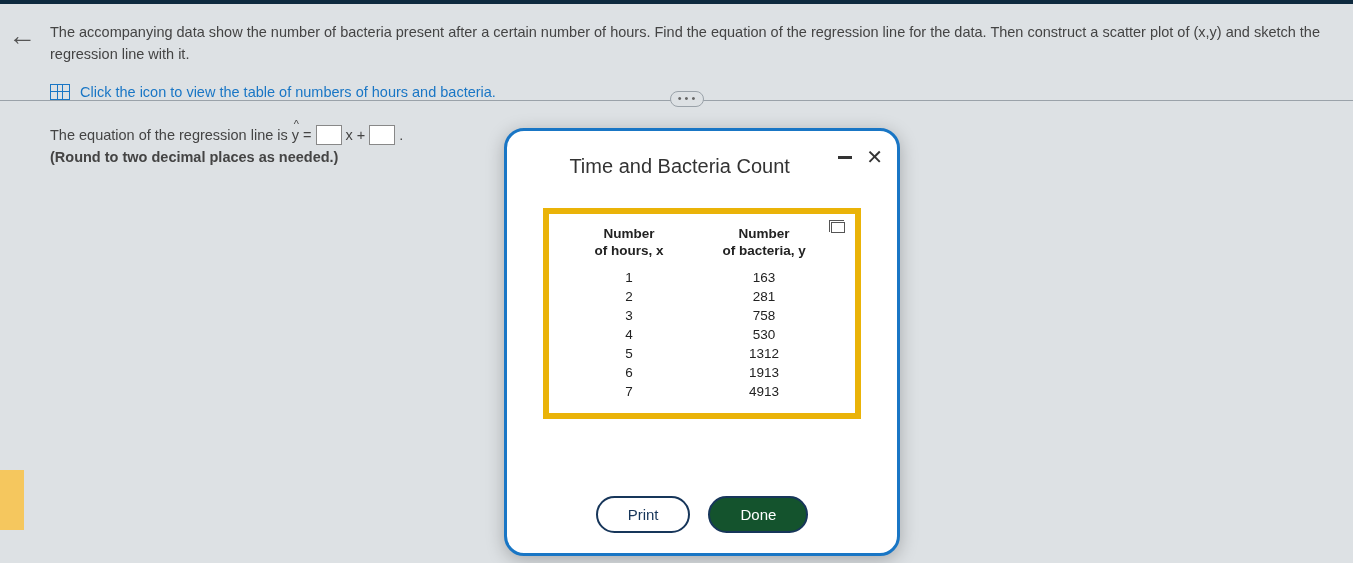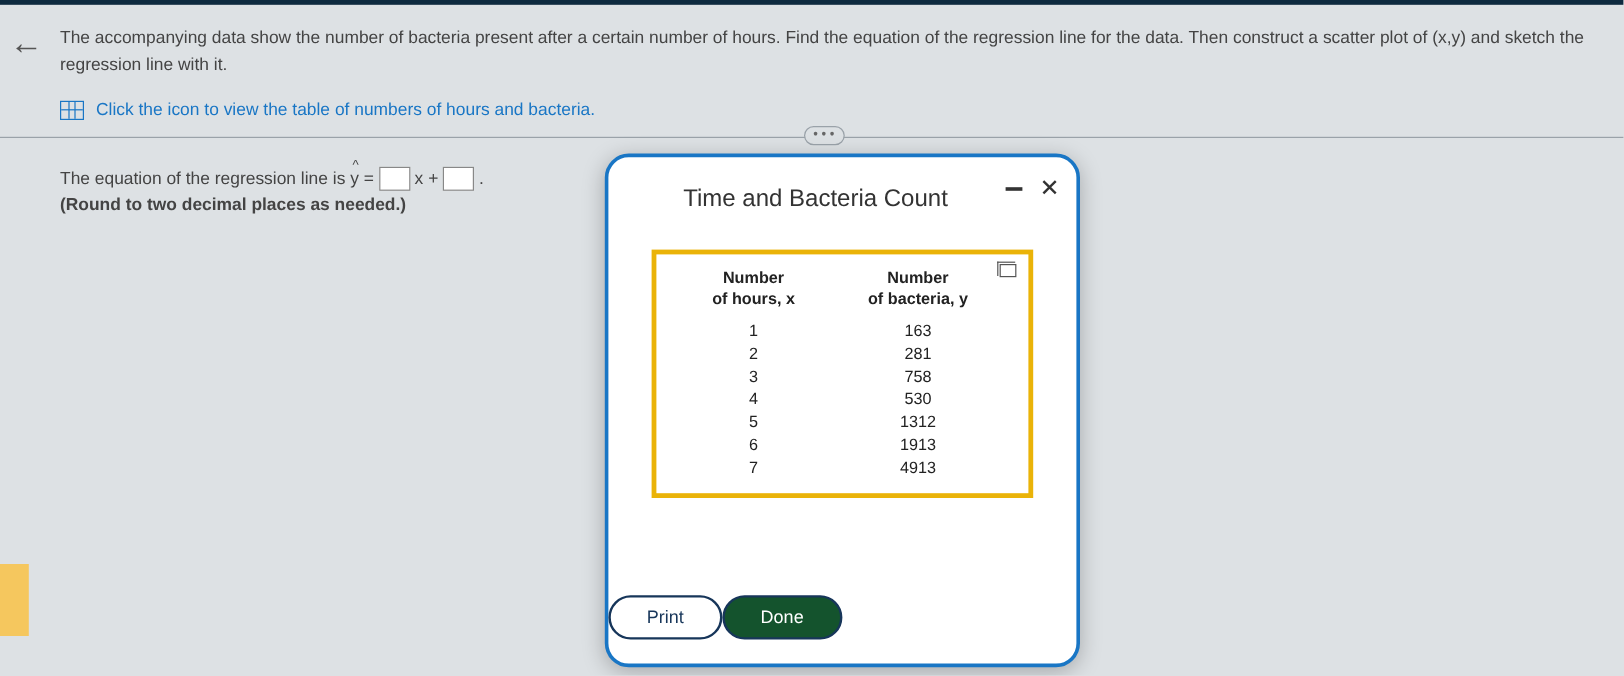--- a/index.html
+++ b/index.html
@@ -32,21 +32,20 @@
 .problem-text {
   color: #444;
   font-size: 14.5px;
   line-height: 1.5;
   margin-bottom: 18px;
 }
 .link-row {
   display: flex;
   align-items: center;
   gap: 10px;
-  margin-bottom: 14px;
 }
 .table-icon {
   width: 20px;
   height: 16px;
   border: 1.5px solid #1976c5;
   display: inline-block;
   position: relative;
   background:
     linear-gradient(#1976c5,#1976c5) 0 50%/100% 1px no-repeat,
     linear-gradient(#1976c5,#1976c5) 33% 0/1px 100% no-repeat,
@@ -125,40 +124,42 @@
   color: #333;
   flex: 1;
   text-align: center;
   padding-top: 10px;
 }
 .win-ctrls { display:flex; gap:14px; align-items:center; padding-top:2px;}
 .min-icon { width:14px; height:3px; background:#333; cursor:pointer; }
 .close-icon { font-size:20px; color:#333; cursor:pointer; line-height:1; font-weight:300;}
 .table-wrap {
   margin: 30px 36px 0 36px;
-  border: 4px solid #eab308;
+  border: 6px solid #eab308;
   padding: 8px 18px 12px 18px;
   position: relative;
 }
 .copy-icon {
   position:absolute; right:10px; top:8px;
   width:14px; height:11px; border:1.5px solid #555; cursor:pointer;
 }
 .copy-icon::after{
   content:""; position:absolute; left:-3px; top:-3px;
   width:14px; height:11px; border:1.5px solid #555; border-right:none; border-bottom:none;
 }
 .data-table { width: 100%; border-collapse: collapse; font-size: 13.5px; color:#222;}
 .data-table th { font-weight:bold; padding:4px 6px 8px 6px; text-align:center; line-height:1.25;}
 .data-table td { text-align:center; padding:2px 6px; }
 .modal-foot {
   position:absolute;
   bottom: 20px;
   width: 100%;
   display:flex;
+  gap: 18px;
+  justify-content:center;
 }
 .btn {
   padding: 8px 30px;
   border-radius: 20px;
   font-size: 15px;
   cursor: pointer;
   border: 2px solid #17365a;
 }
 .btn-outline { background:#fff; color:#17365a; }
 .btn-primary { background:#14532d; color:#fff; }

